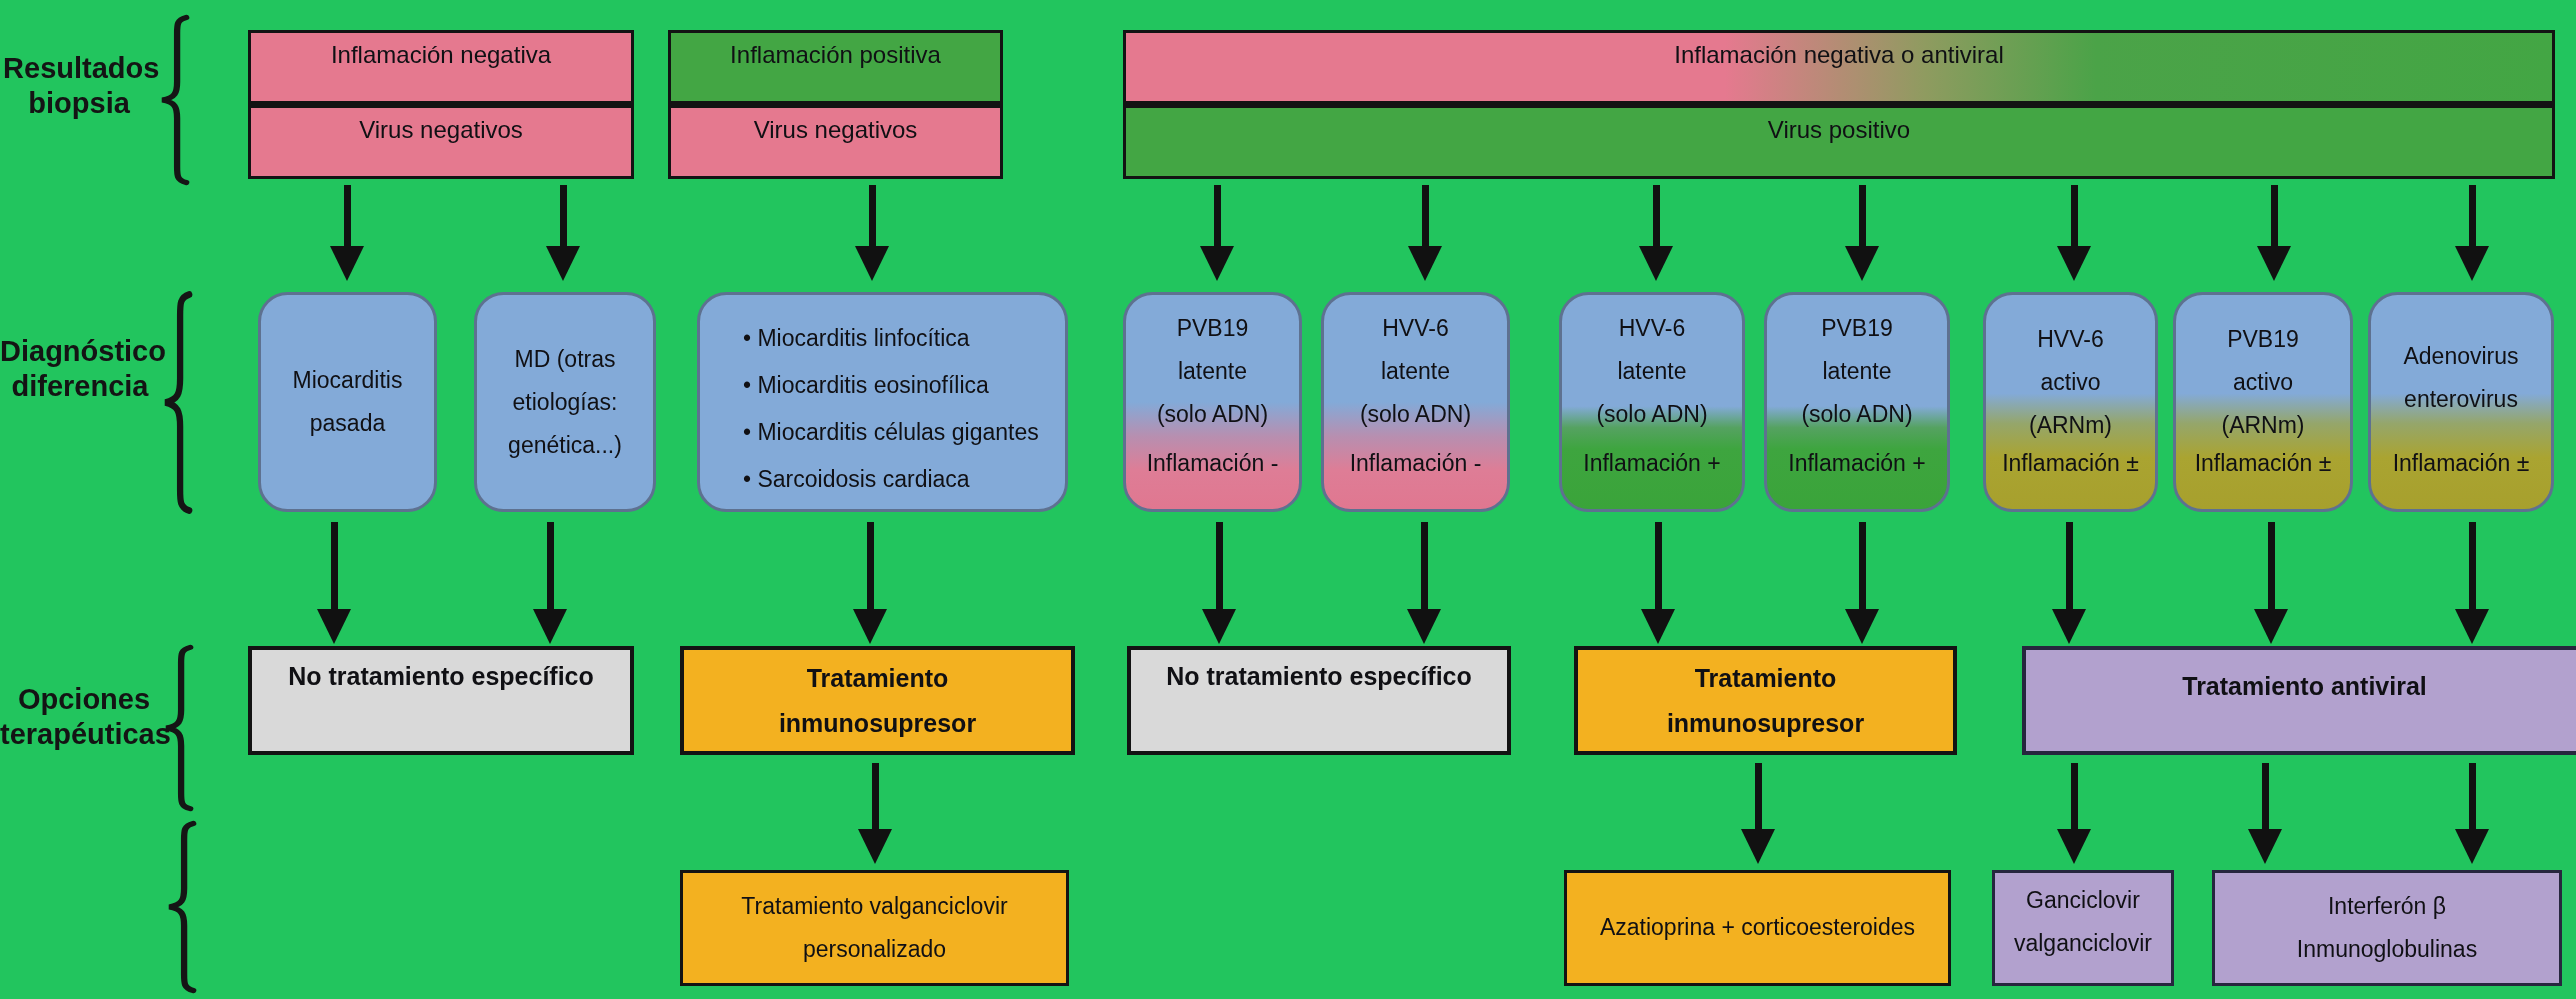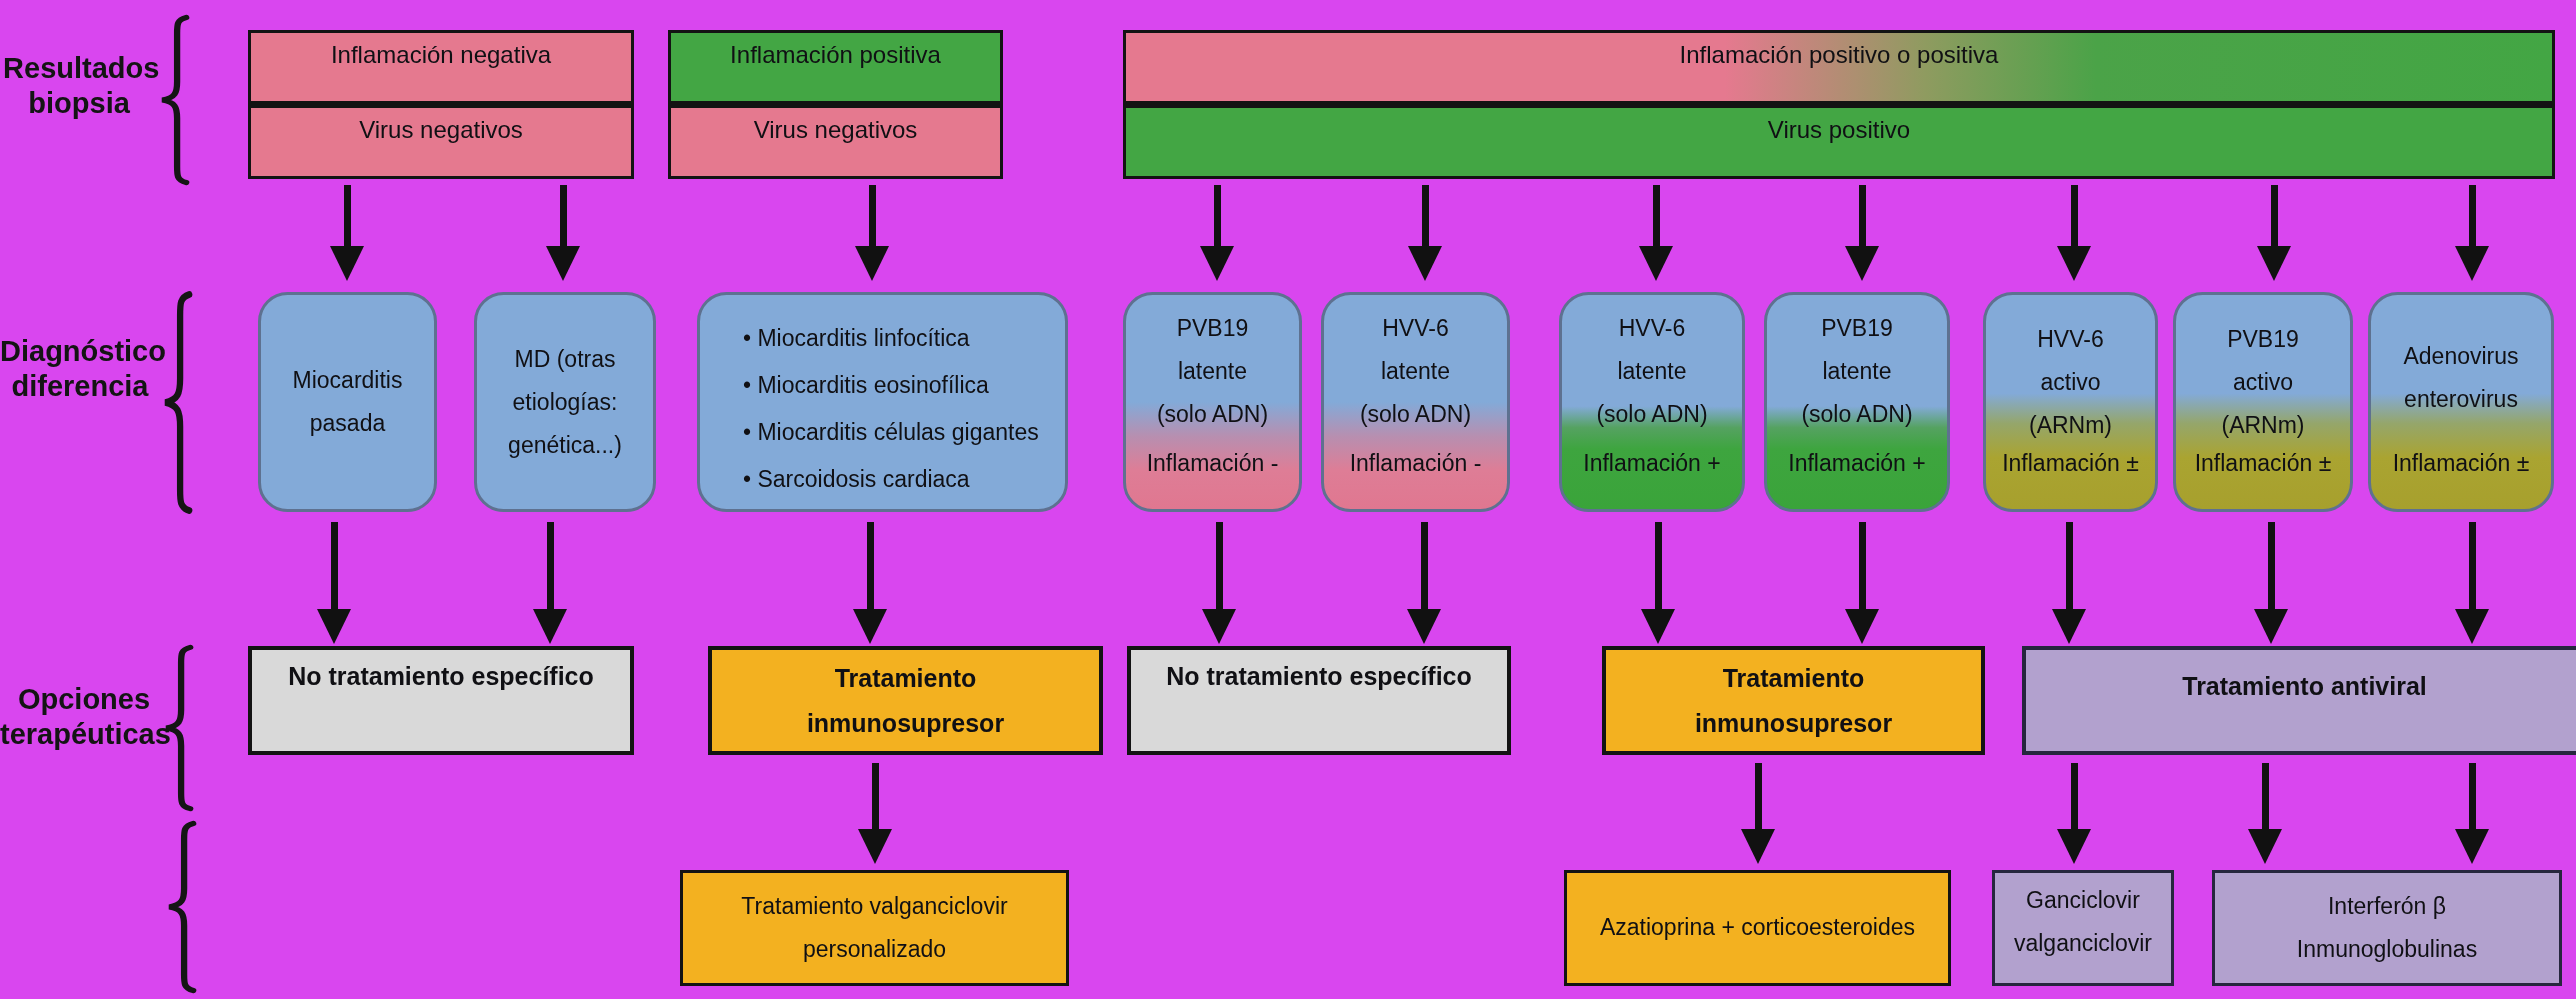--- a/index.html
+++ b/index.html
@@ -1,18 +1,18 @@
 <!DOCTYPE html>
 <html style="font-size:12.4px"><head>
 <meta charset="utf-8">
 <style>
   html,body{margin:0;padding:0;background:#ffffff;}
   #canvas{
     position:relative; width:2576px; height:1000px; overflow:hidden;
-    background:#d946ef; font-family:"Liberation Sans", sans-serif; color:#101014;
+    background:#22c55e; font-family:"Liberation Sans", sans-serif; color:#101014;
   }
   
   .group-label{
     position:absolute; text-align:center; font-weight:bold;
     font-size:29px; line-height:35px; color:#141414;
   }
   
   .brace{position:absolute;}
   
   .bio{
@@ -37,21 +37,21 @@
   .grad-olive{background:linear-gradient(180deg,#83aad8 0%,#83aad8 46%,#95a66b 60%,#aaa431 76%,#a7a02d 100%);}
   .bullets{text-align:left; padding:20px 0 0 23px; font-size:23px;margin-left:20px;}
   .bullets div{line-height:47px; white-space:nowrap;}
   .bullets div::before{content:"•  ";}
   
   .tx{
     position:absolute; top:646px; height:109px; box-sizing:border-box;
     border:4.7px solid #131313; font-weight:bold; font-size:25px; text-align:center;
   }
   .tx-gray{background:#d9d9d9;}
-  .tx-yellow{background:#f3b120;margin-left:28px;}
+  .tx-yellow{background:#f3b120;}
   .tx-purple{background:#b2a1ce; border-color:#26263e;margin-left:32px;}
   .pad1{padding-top:12.4px;} .pad2{padding-top:6.2px; line-height:45px;} .pad3{padding-top:22px;}
   
   .bx{
     position:absolute; top:870px; height:116px; box-sizing:border-box;
     border:3.9px solid #131313; font-size:23px; text-align:center; line-height:43px;
   }
   .bx-yellow{background:#f3b120;}
   .bx-purple{background:#b2a1ce; border-color:#26263e;margin-left:7px;}
   
@@ -101,21 +101,21 @@
     <div class="bio-cell c-pink">Inflamación negativa</div>
     <div class="bio-sep"></div>
     <div class="bio-cell c-pink">Virus negativos</div>
   </div>
   <div class="bio" style="left:668px; width:335px;">
     <div class="bio-cell c-green">Inflamación positiva</div>
     <div class="bio-sep"></div>
     <div class="bio-cell c-pink">Virus negativos</div>
   </div>
   <div class="bio" style="left:1123px; width:1432px;">
-    <div class="bio-cell c-mix">Inflamación positivo o positiva</div>
+    <div class="bio-cell c-mix">Inflamación negativa o antiviral</div>
     <div class="bio-sep"></div>
     <div class="bio-cell c-green">Virus positivo</div>
   </div>
 
   <div class="arrow a1" style="left:330px;">
       <div class="stem"></div>
       <div class="head"></div>
     </div>
   <div class="arrow a1" style="left:546px;">
       <div class="stem"></div>

